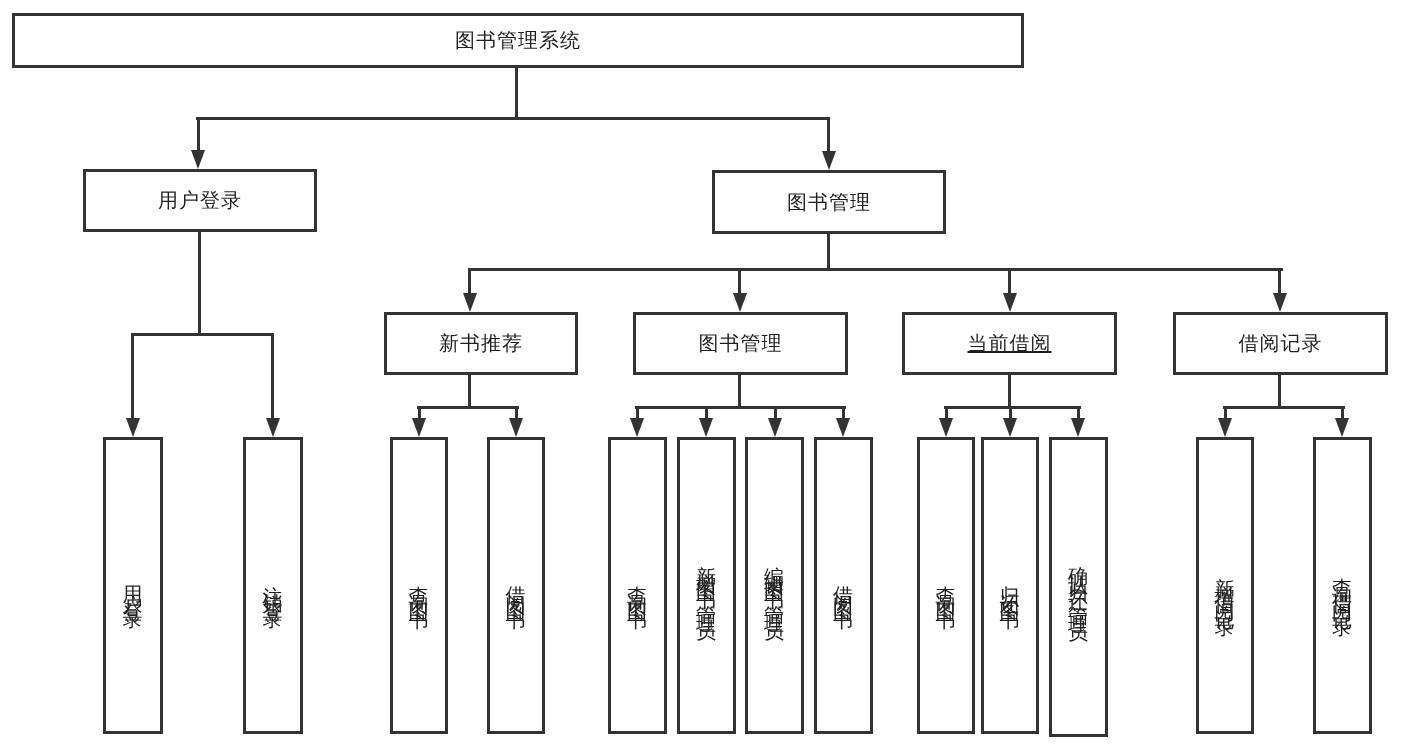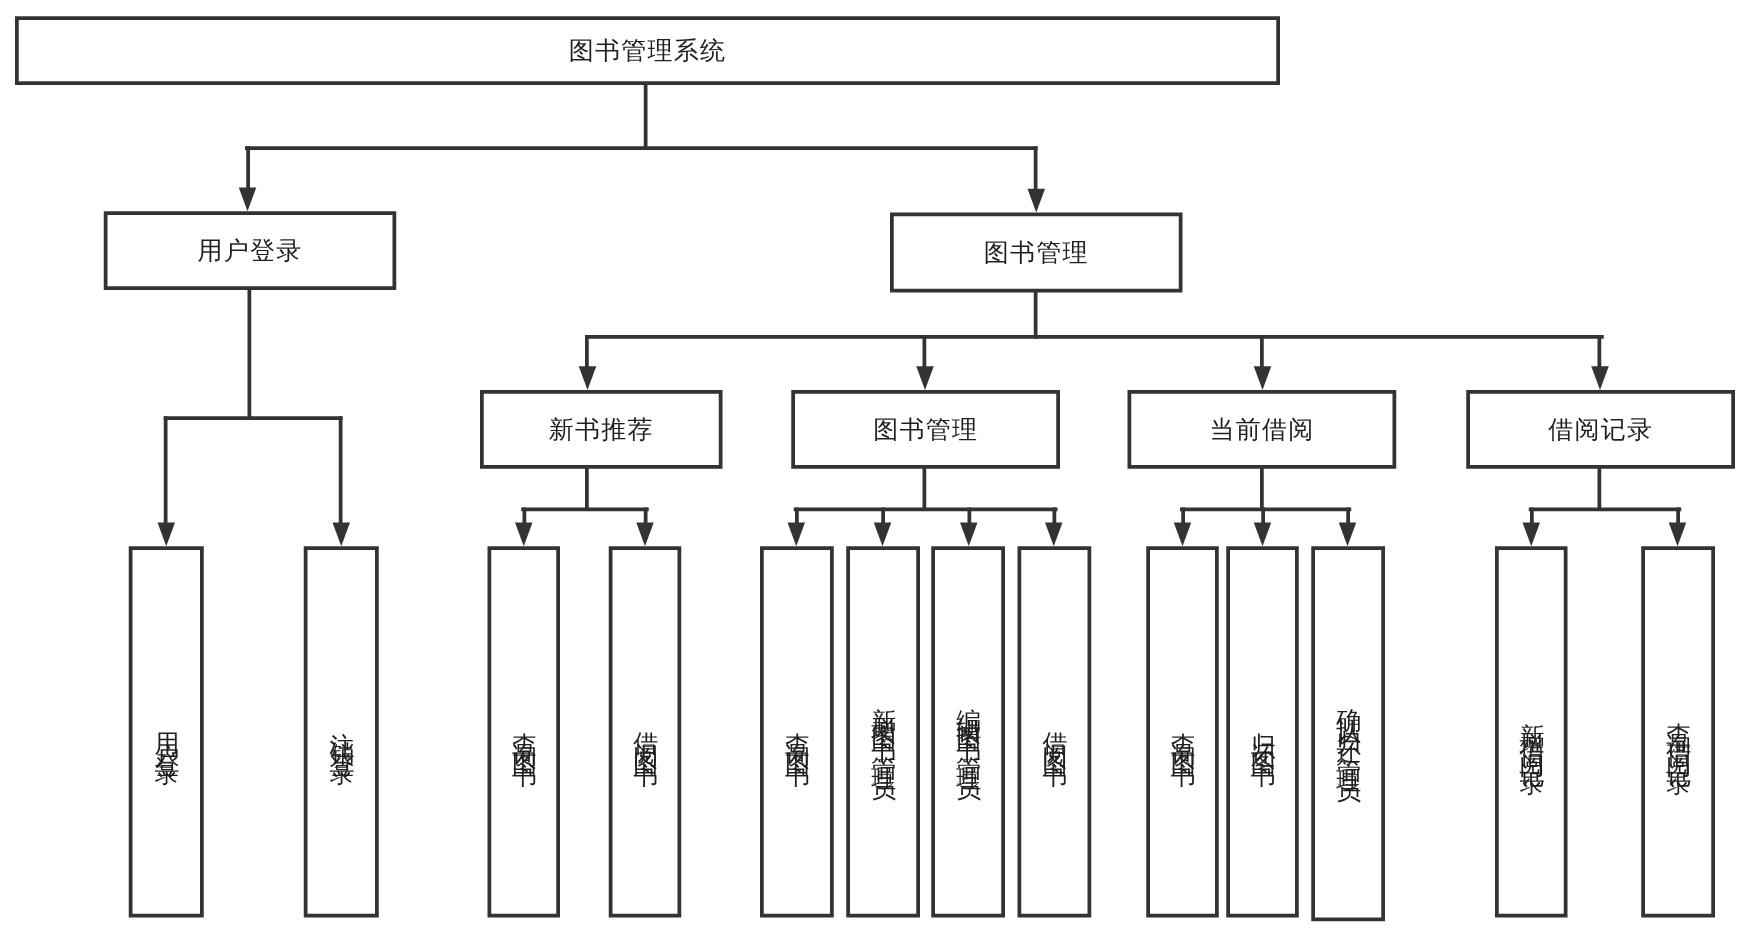--- a/index.html
+++ b/index.html
@@ -101,21 +101,21 @@
   <div class="arrow" style="left:1003px;top:293px;"></div>
   <div class="vline" style="left:1278px;top:268px;height:27px;"></div>
   <div class="arrow" style="left:1273px;top:293px;"></div>
 
   <div class="node" style="left:363px;top:312px;width:194px;height:63px;margin-left:21px;">
     <span>新书推荐</span>
   </div>
   <div class="node" style="left:633px;top:312px;width:215px;height:63px;">
     <span>图书管理</span>
   </div>
-  <div class="node" style="left:902px;top:312px;width:215px;height:63px;">
+  <div class="node" style="left:902px;top:312px;width:215px;height:63px;text-decoration:underline;">
     <span>当前借阅</span>
   </div>
   <div class="node" style="left:1173px;top:312px;width:215px;height:63px;">
     <span>借阅记录</span>
   </div>
 
   <div class="vline" style="left:468px;top:373px;height:35px;"></div>
   <div class="hline" style="left:417px;top:406px;width:102px;"></div>
   <div class="vline" style="left:418px;top:406px;height:14px;"></div>
   <div class="arrow" style="left:412px;top:418px;"></div>

